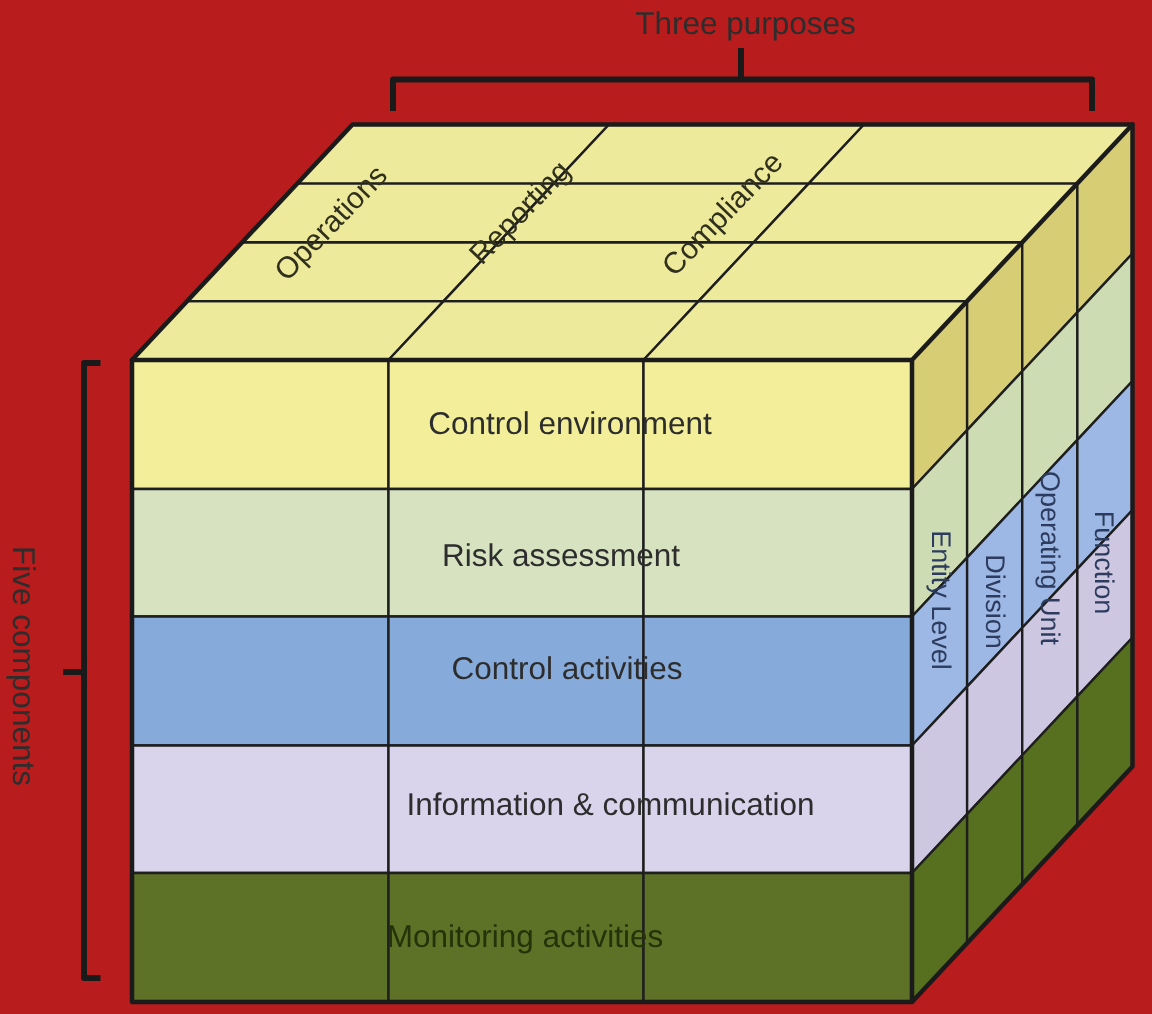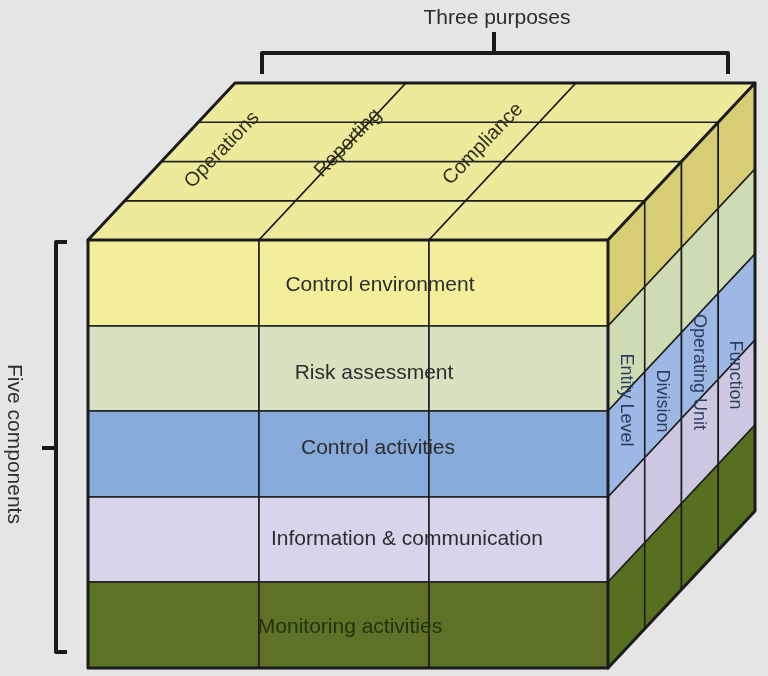--- a/index.html
+++ b/index.html
@@ -1,20 +1,20 @@
 <!DOCTYPE html>
 <html><head>
 <meta charset="utf-8">
 <style>
   html, body { margin: 0; padding: 0; background: #ffffff; }
   .stage {
     position: relative;
     width: 768px;
     height: 676px;
-    background: #e5e5e5;
+    background: #b91c1c;
     font-family: "Liberation Sans", sans-serif;
   }
   svg text {
     font-family: "Liberation Sans", sans-serif;
   }
   .title    { font-size: 21px; }
   .toplab   { font-size: 20px; }
   .frontlab { font-size: 21px; }
   .sidelab  { font-size: 18px; }
   .outline  { fill: none; stroke-width: 3;   stroke-linejoin: round; stroke-linecap: round; }

